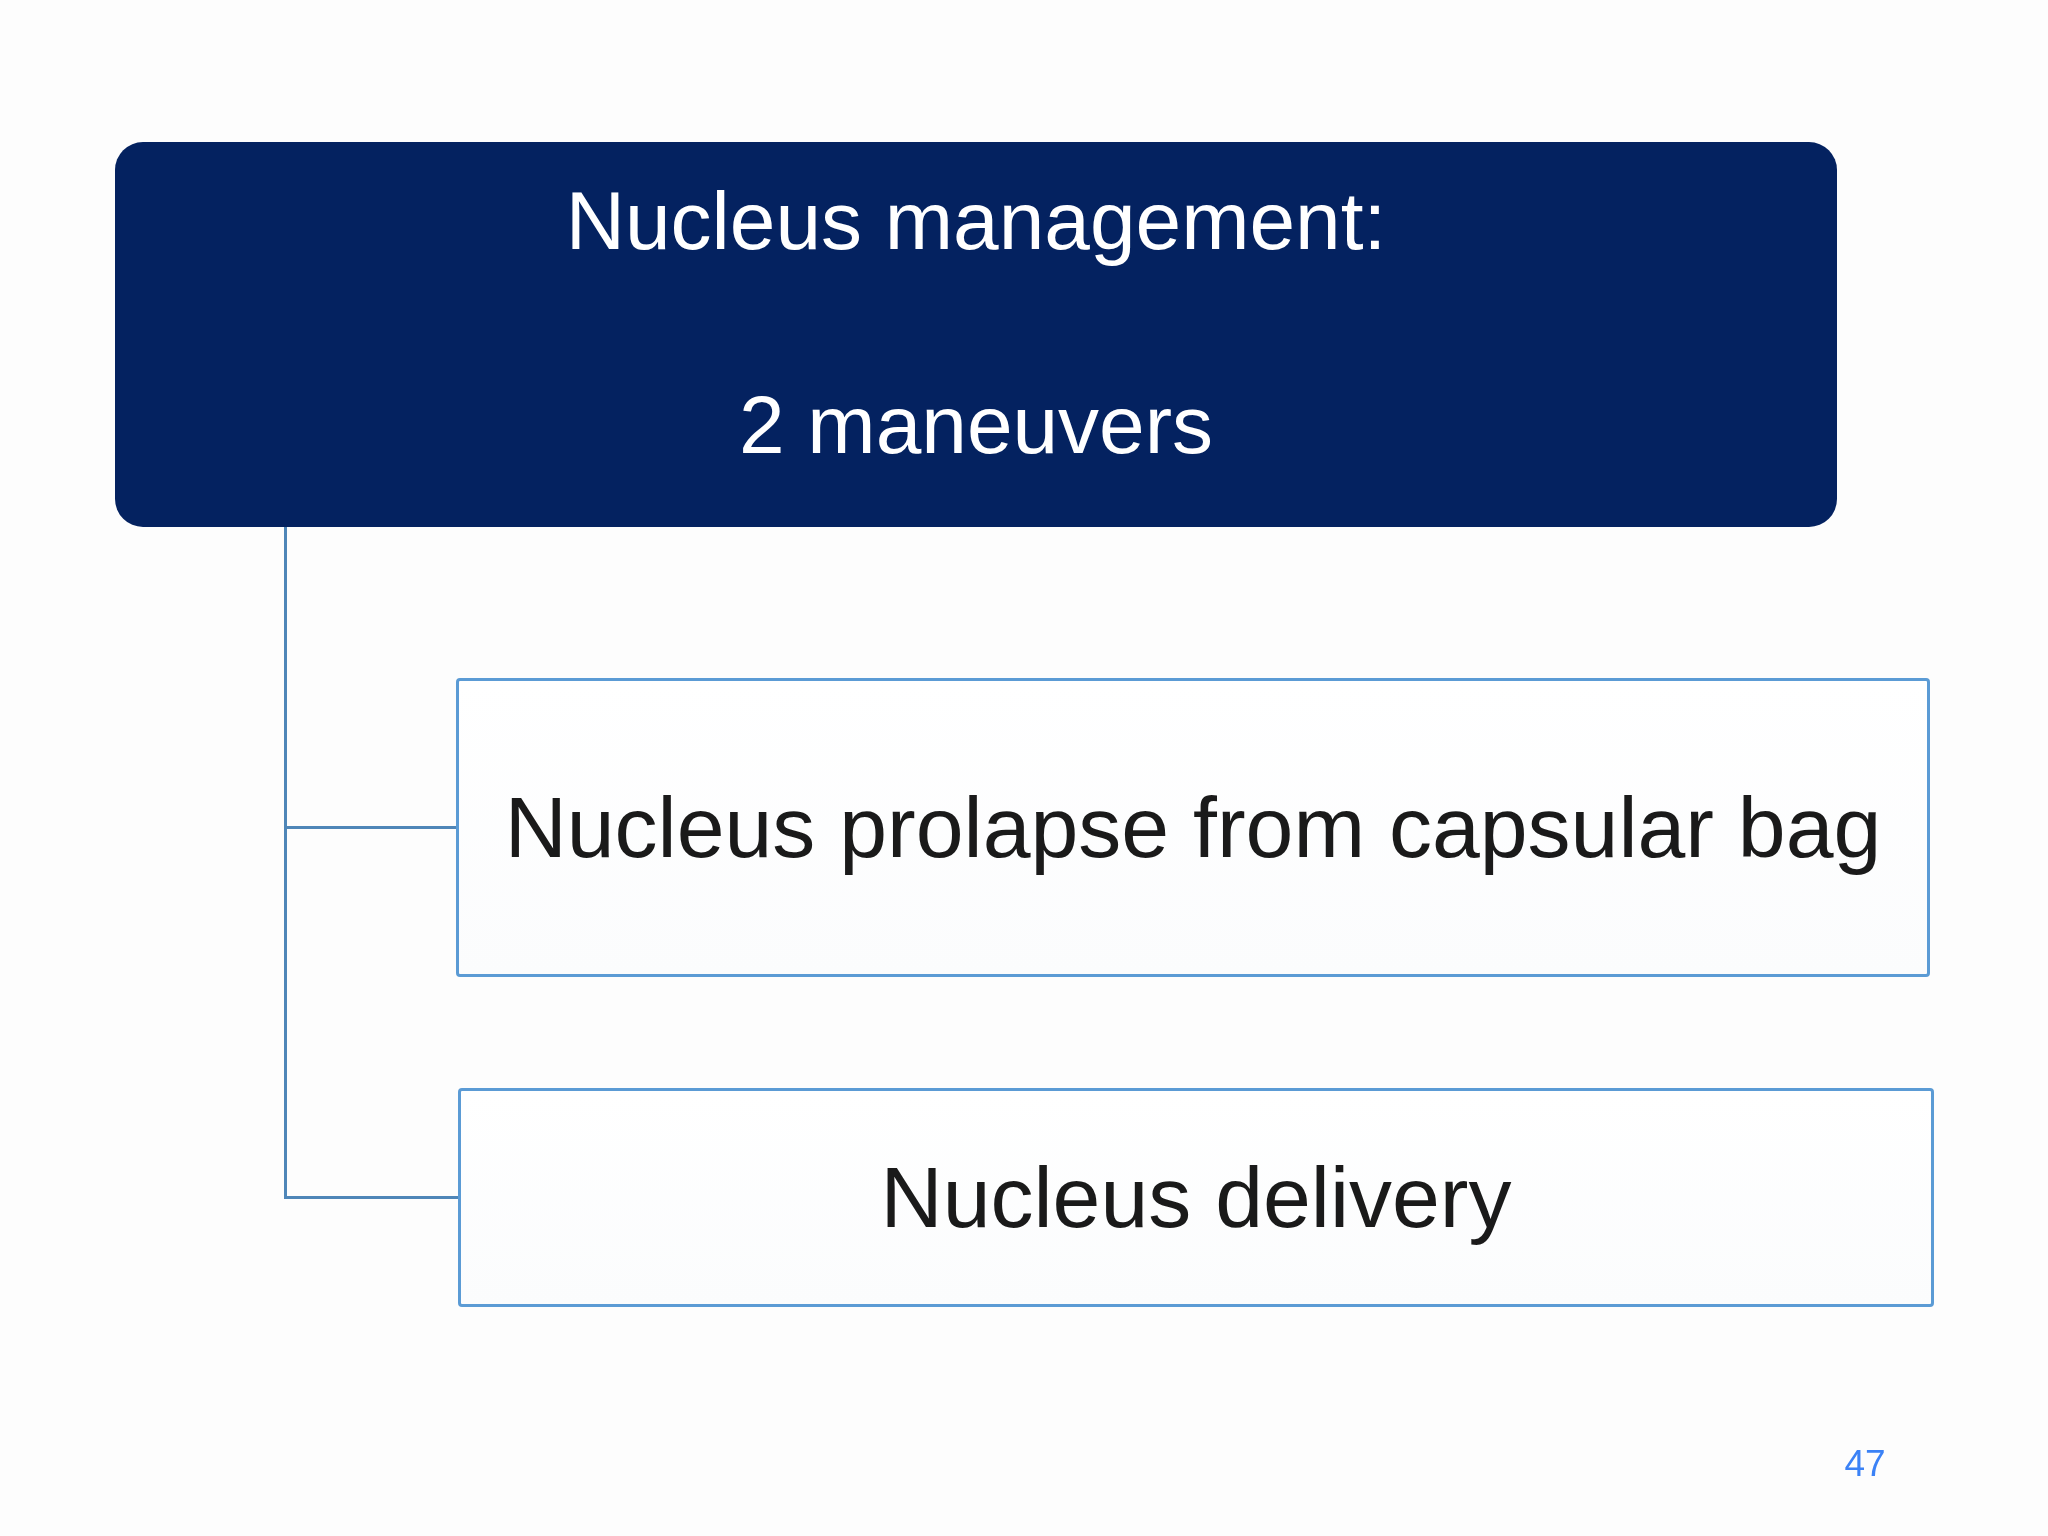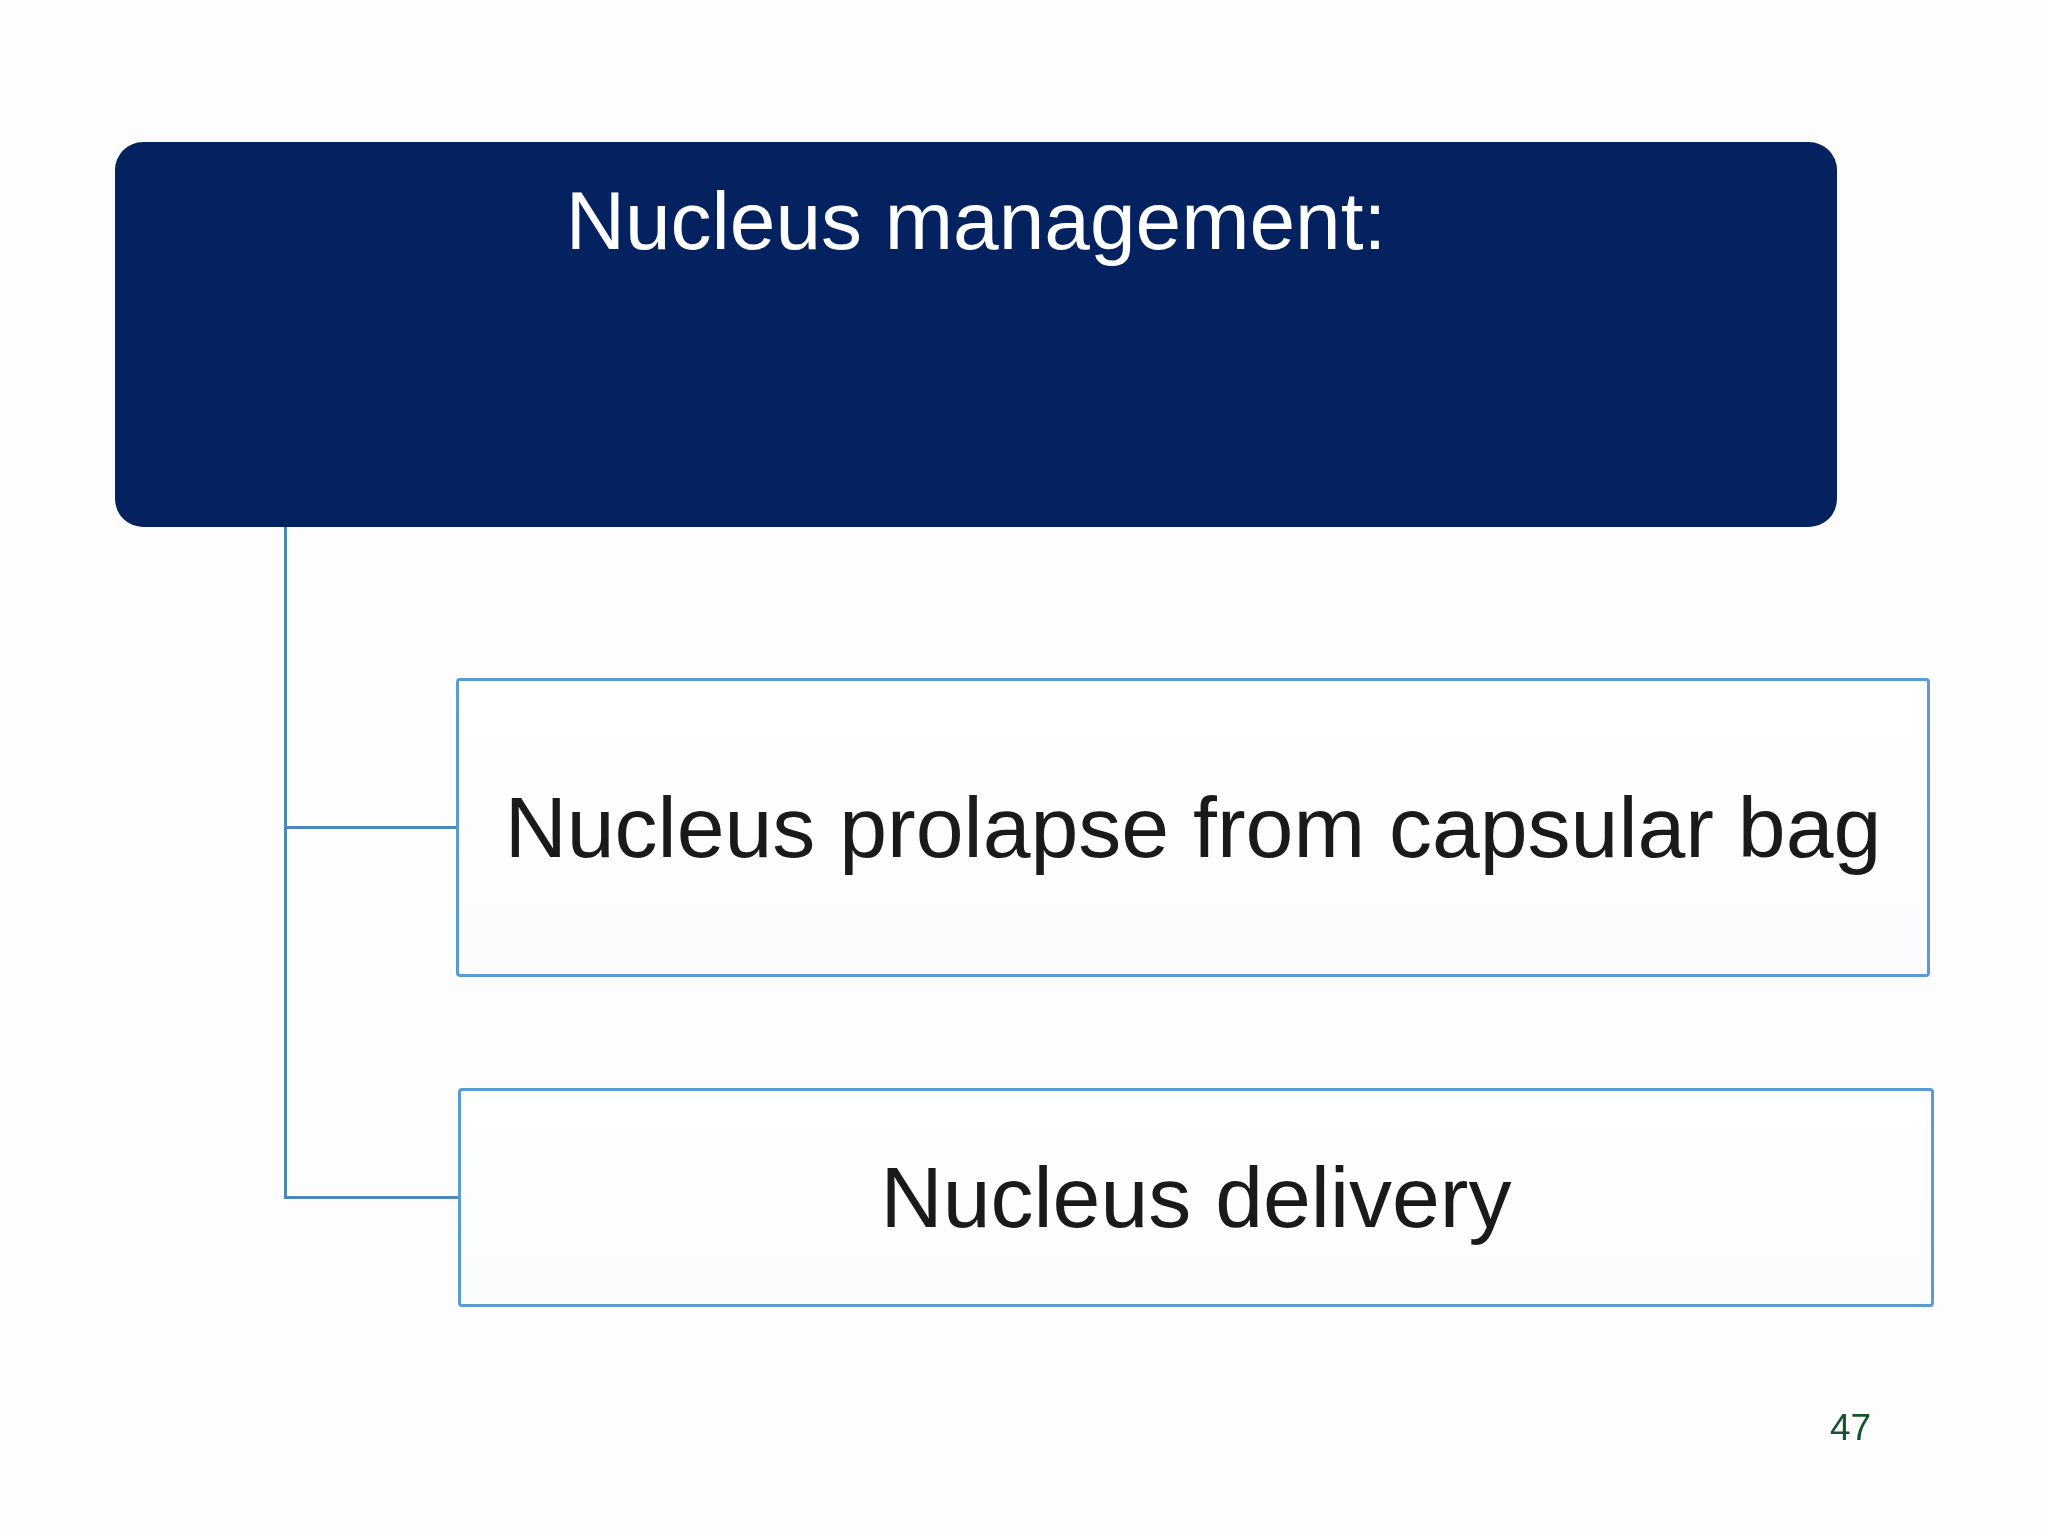--- a/index.html
+++ b/index.html
@@ -87,35 +87,36 @@
   .child-node.second {
     left: 458px;
     top: 1088px;
     width: 1476px;
     height: 219px;
   }
   
   .page-number {
     position: absolute;
     left: 1830px;
-    top: 1408px;
+    top: 1444px;
     width: 70px;
-    text-align: left;
+    text-align: center;
     font-size: 37px;
     line-height: 40px;
-    color: #14532d;
+    color: #3b82f6;
   }
 </style>
 </head>
 <body>
 
 <div id="slide">
 
   <div class="root-node">
     <div class="root-line">Nucleus management:</div>
+    <div class="root-line">2 maneuvers</div>
   </div>
 
   <div class="connector trunk"></div>
   <div class="connector branch-top"></div>
   <div class="connector branch-bottom"></div>
 
   <div class="child-node first">
     <span>Nucleus prolapse from capsular bag</span>
   </div>
 

